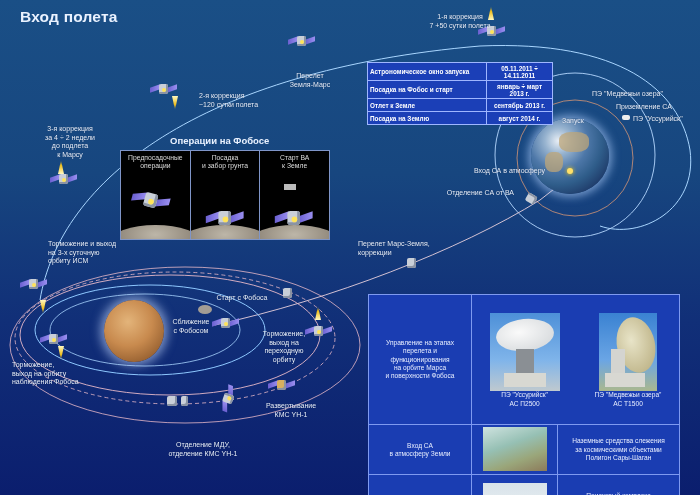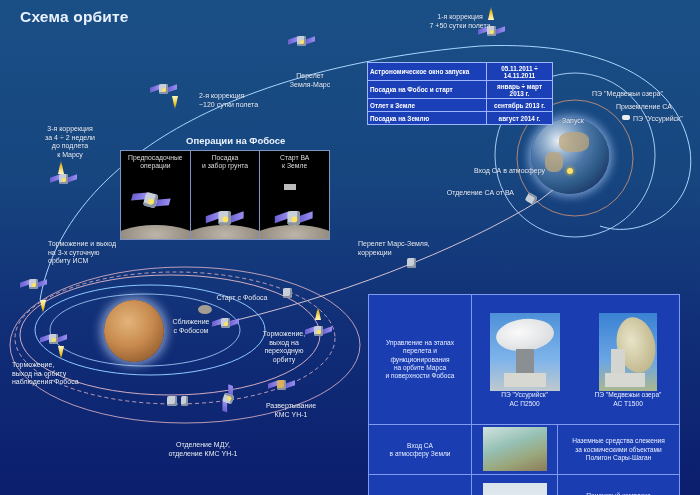--- a/index.html
+++ b/index.html
@@ -16,21 +16,21 @@
   .lbl.right { text-align: right; }
   #title { left: 20px; top: 8px; font-size: 15.5px; font-weight: bold; color: #eaf2ff; letter-spacing: 0.2px; }
   svg.orbits { position: absolute; left: 0; top: 0; }
 
   
   #sched { position: absolute; left: 367px; top: 62px; width: 186px; border-collapse: collapse; background: #1b3fb7; font-size: 6.4px; font-weight: bold; }
   #sched td { border: 1px solid #9fb6ff; padding: 1.5px 2px; height: 13px; color: #fff; }
   #sched td.v { text-align: center; width: 66px; }
 
   
-  #ops-title { left: 186px; top: 135px; font-size: 9.5px; font-weight: bold; color: #eaf2ff; }
+  #ops-title { left: 170px; top: 135px; font-size: 9.5px; font-weight: bold; color: #eaf2ff; }
   #ops { position: absolute; left: 120px; top: 150px; width: 210px; height: 90px; display: flex; border: 1px solid #7f95c8; }
   .op { flex: 1; position: relative; background: #000; border-right: 1px solid #7f95c8; overflow: hidden; }
   .op:last-child { border-right: none; }
   .op .cap { position: absolute; top: 3px; left: 0; right: 0; text-align: center; font-size: 6.8px; line-height: 8px; color: #ddd; white-space: pre-line; }
   .op .ground { position: absolute; left: -10px; right: -10px; bottom: -18px; height: 32px; border-radius: 50%; background: radial-gradient(ellipse at 50% 30%, #bdb6a8, #8a8174 70%); }
 
   
   .sat { position: absolute; width: 26px; height: 18px; }
   .sat .body { position: absolute; left: 9px; top: 4px; width: 9px; height: 10px; background: #c9cfd8; border-radius: 2px; box-shadow: inset -2px -2px 0 #8a93a3; }
   .sat .p1, .sat .p2 { position: absolute; top: 6px; width: 10px; height: 5px; background: linear-gradient(90deg,#6a5fd0,#9a8ff0); transform: skewY(-20deg); }
@@ -72,21 +72,21 @@
 
   <path d="M 215 325 C 330 300, 460 250, 540 200 L 572 175" fill="none" stroke="#e8d0dc" stroke-width="0.9"></path>
 
   <ellipse cx="150" cy="330" rx="115" ry="45" fill="none" stroke="#8ec8ff" stroke-width="1"></ellipse>
   <ellipse cx="170" cy="335" rx="150" ry="60" fill="none" stroke="#e7b9c8" stroke-width="0.9"></ellipse>
   <ellipse cx="185" cy="345" rx="175" ry="78" fill="none" stroke="#e7b9c8" stroke-width="0.8"></ellipse>
   <ellipse cx="175" cy="338" rx="160" ry="66" fill="none" stroke="#e7b9c8" stroke-width="0.8" stroke-dasharray="4 3"></ellipse>
   <ellipse cx="145" cy="330" rx="95" ry="36" fill="none" stroke="#a8d4ff" stroke-width="0.8"></ellipse>
 </svg>
 
-<div id="title" class="abs">Схема орбите</div>
+<div id="title" class="abs">Вход полета</div>
 
 <div id="earth" class="abs">
   <div class="land" style="left:28px;top:14px;width:30px;height:20px;"></div>
   <div class="land" style="left:14px;top:34px;width:18px;height:20px;"></div>
 </div>
 
 <div id="mars" class="abs"></div>
 <div id="phobos" class="abs"></div>
 
 <div class="sat" style="left:478px;top:22px;">

